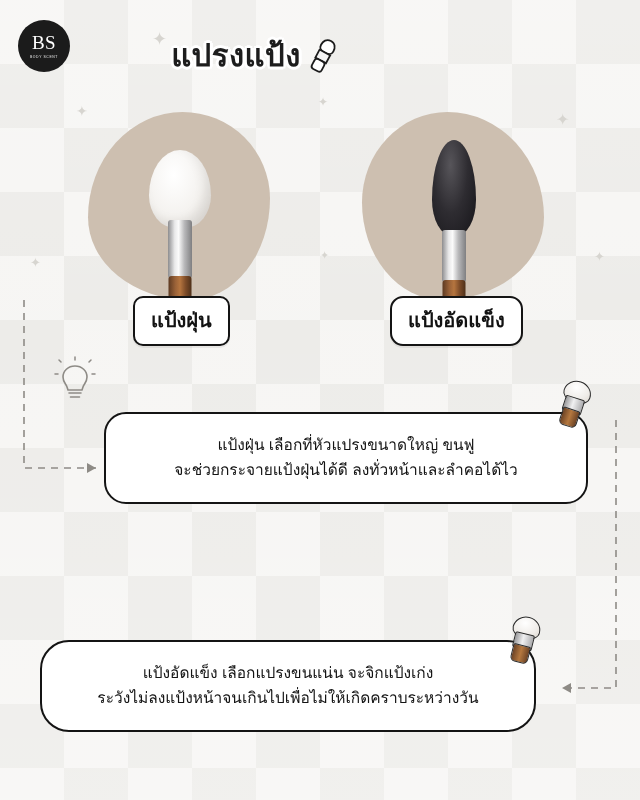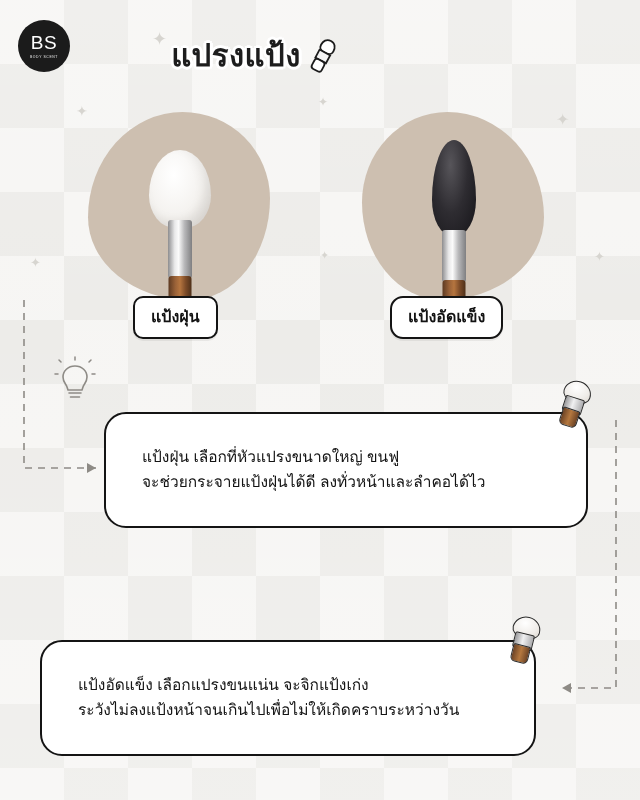--- a/index.html
+++ b/index.html
@@ -41,21 +41,21 @@
     border-radius: 50%;
     background: #1b1b1b;
     color: #fff;
     display: flex;
     flex-direction: column;
     align-items: center;
     justify-content: center;
     z-index: 5;
   }
   .logo .mark {
-    font-family: Liberation Sans, sans-serif;
+    font-family: Liberation Serif, serif;
     font-size: 19px;
     letter-spacing: 0.5px;
     line-height: 1;
   }
   .logo .sub {
     font-size: 3.4px;
     letter-spacing: 0.6px;
     margin-top: 3px;
     opacity: 0.92;
   }
@@ -166,21 +166,21 @@
   #brush-powder-pressed .handle { top: 140px; height: 32px; }
 
   
   .pill {
     position: absolute;
     z-index: 6;
     background: #ffffff;
     border: 2.5px solid #141414;
     border-radius: 10px;
     padding: 6px 16px 8px;
-    font-size: 16px;
+    font-size: 20px;
     font-weight: bold;
     color: #121212;
     white-space: nowrap;
     box-shadow: 0 2px 0 rgba(0,0,0,0.06);
   }
   #label-loose-powder { left: 133px; top: 296px; }
   #label-pressed-powder { left: 390px; top: 296px; border-radius: 13px; }
 
   
   .bulb {
@@ -208,24 +208,24 @@
     position: absolute;
     z-index: 5;
     background: #ffffff;
     border: 2.5px solid #141414;
     border-radius: 22px;
     padding: 14px 20px 16px;
     color: #141414;
     font-size: 15.5px;
     line-height: 1.62;
   }
-  .card p { margin: 16px; white-space: pre-line; }
+  .card p { margin: 4px; white-space: pre-line; text-align: center; }
   #card-loose-powder { left: 104px; top: 412px; width: 440px; }
   #card-technique { left: 118px; top: 500px; width: 440px; }
-  #card-pressed-powder { left: 40px; top: 640px; width: 452px; }
+  #card-pressed-powder { left: 40px; top: 640px; width: 452px; border-radius: 29px; }
 
   
   .mini-brush {
     position: absolute;
     z-index: 7;
     width: 30px;
     height: 46px;
   }
   #mini-brush-top { left: 558px; top: 380px; transform: rotate(18deg); }
   #mini-brush-bottom { left: 508px; top: 616px; transform: rotate(14deg); }

